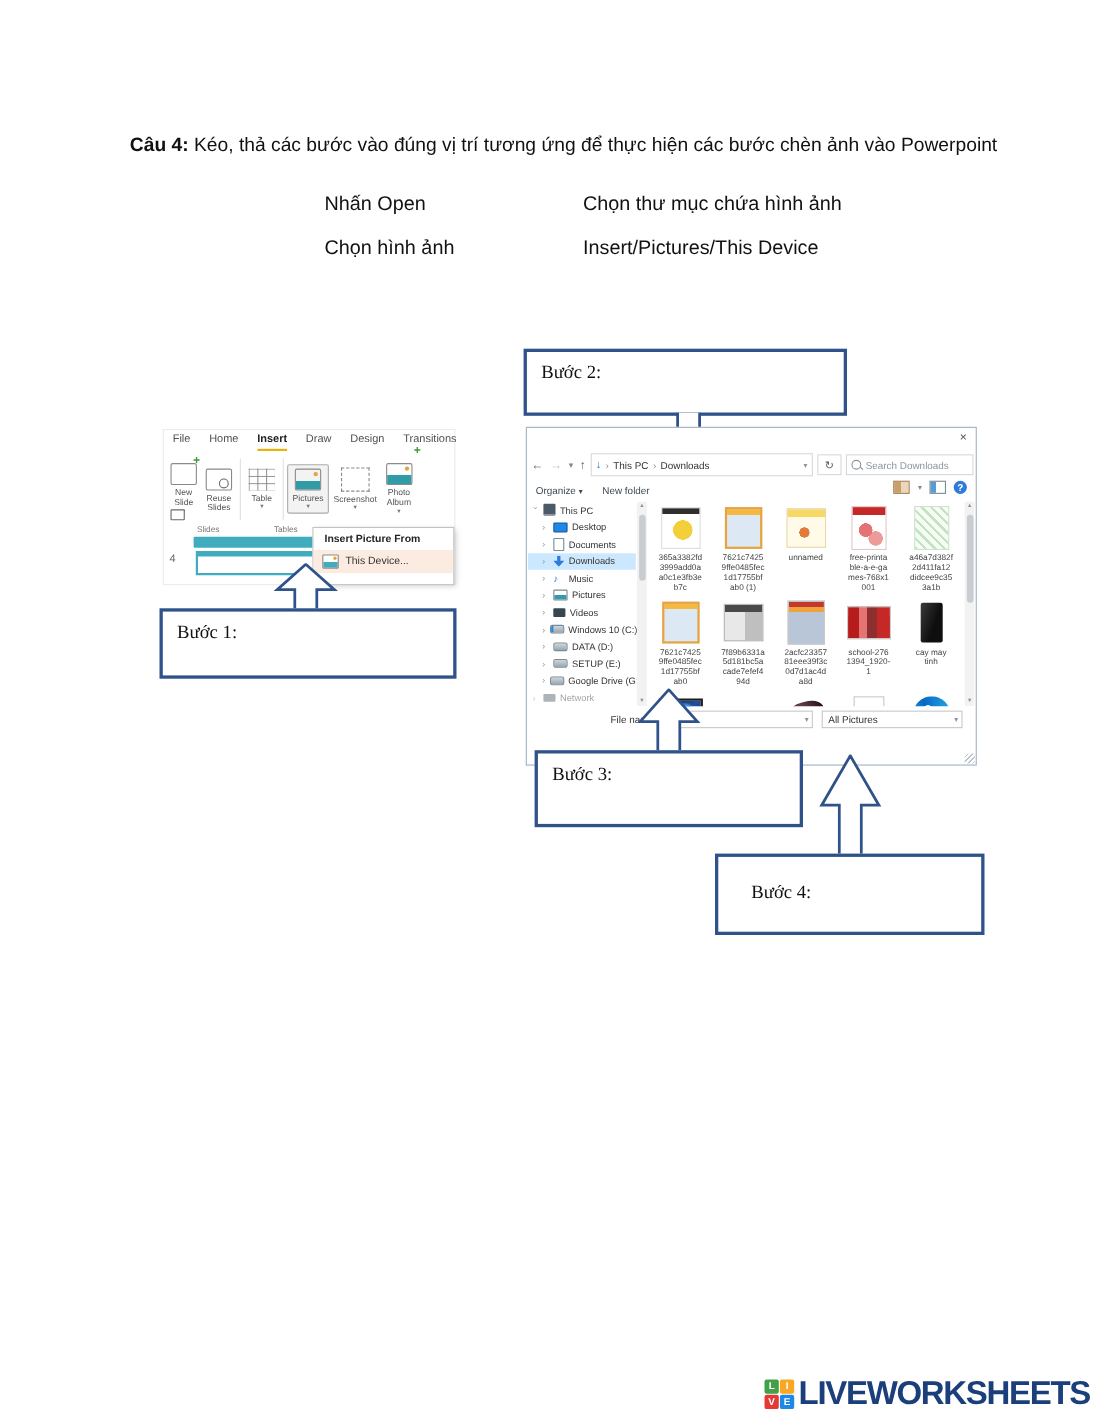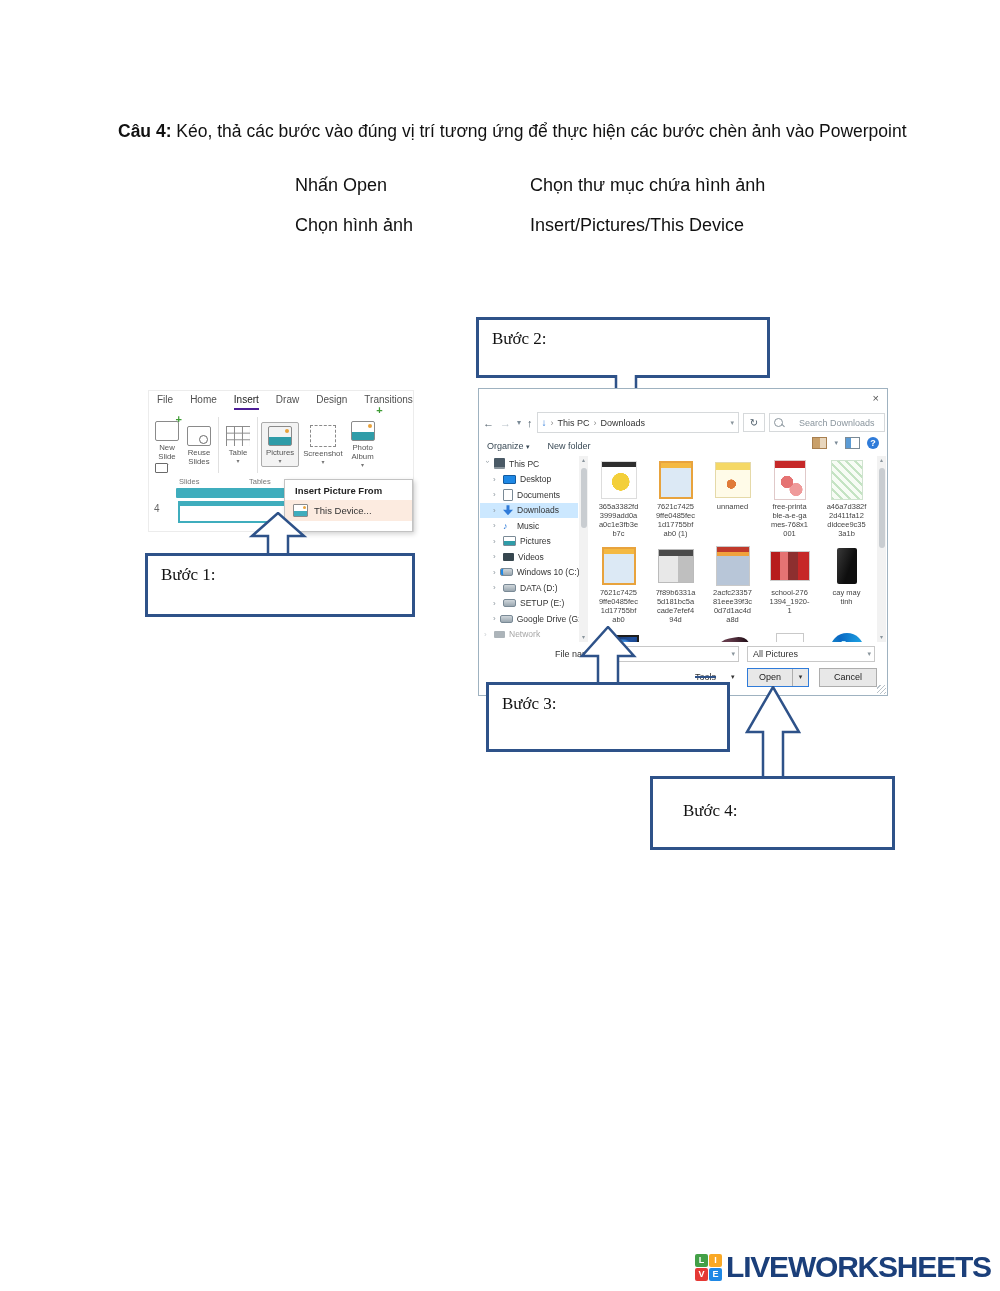--- a/index.html
+++ b/index.html
@@ -10,21 +10,21 @@
   .question b{font-weight:bold;}
   .dragopt{font-size:18px;color:#111;cursor:grab;}
   
   .stepbox{border:3px solid #2e5289;background:#fff;box-sizing:border-box;}
   .stepbox .lbl{font-family:"Liberation Serif",serif;font-size:17px;color:#111;padding:9px 0 0 13px;display:block;}
   .arrow{pointer-events:none;}
   
   .pptshot{left:148px;top:390px;width:266px;height:142px;background:#fff;border:1px solid #ececec;box-sizing:border-box;font-size:9px;color:#444;}
   .ppt-tabs{position:absolute;left:8px;top:3px;display:flex;gap:17px;font-size:10px;color:#505050;}
   .ppt-tab{padding-bottom:3px;white-space:nowrap;}
-  .ppt-tab.active{color:#222;font-weight:normal;border-bottom:2px solid #4c1d95;text-align:center;}
+  .ppt-tab.active{color:#222;font-weight:bold;border-bottom:2px solid #eab308;text-align:center;}
   .ribbon{position:absolute;left:2px;top:22px;height:62px;display:flex;align-items:center;}
   .rbtn{display:flex;flex-direction:column;align-items:center;padding:3px 4px 0;color:#555;font-size:7.8px;line-height:9px;text-align:center;}
   .rbtn .ric{width:24px;height:20px;margin-bottom:2px;}
   .rbtn .rlabel{white-space:pre-line;}
   .rbtn .chev{font-size:6px;color:#777;}
   .rbtn.boxed{border:1px solid #ababab;background:#f3f3f3;border-radius:2px;}
   .rsep{width:1px;height:56px;background:#e0e0e0;margin:2px 3px 0;}
   .rgroups{position:absolute;top:86px;left:0;width:100%;font-size:7.5px;color:#777;}
   .rgroups span{position:absolute;}
   .tealbar{position:absolute;left:27px;top:97px;width:128px;height:10px;background:#3fadbd;border-radius:1px;}
@@ -53,21 +53,21 @@
   .ppticon:after{content:"P";position:absolute;left:2.5px;top:0.5px;color:#fff;font-size:8px;font-weight:bold;}
   .dclose{position:absolute;right:8px;top:3px;font-size:11px;color:#555;}
   .dnav{position:absolute;left:4px;top:21px;width:402px;height:25px;display:flex;align-items:center;gap:4px;}
   .navglyphs{display:flex;gap:6px;color:#4a5a66;font-size:11px;align-items:center;}
   .navglyphs .dim{color:#b9c2c9;}
   .navglyphs .small{font-size:8px;color:#7a8a96;}
   .addrbar{flex:1;height:19px;border:1px solid #d6d9db;display:flex;align-items:center;gap:4px;padding:0 4px;background:#fff;}
   .dl-ic{color:#2f7bd9;font-weight:bold;font-size:10px;}
   .crumbsep{color:#8a8a8a;font-size:9px;}
   .refreshbtn{width:22px;height:19px;border:1px solid #d6d9db;display:flex;align-items:center;justify-content:center;color:#4a5a66;font-size:10px;box-sizing:border-box;}
-  .searchbox{width:116px;height:19px;border:1px solid #d6d9db;display:flex;align-items:center;gap:16px;padding:0 4px;color:#8a959d;box-sizing:border-box;}
+  .searchbox{width:116px;height:19px;border:1px solid #d6d9db;display:flex;align-items:center;gap:4px;padding:0 4px;color:#8a959d;box-sizing:border-box;}
   .lens{width:7px;height:7px;border:1.3px solid #8a959d;border-radius:50%;position:relative;flex:none;}
   .lens:after{content:"";position:absolute;left:6px;top:6px;width:4px;height:1.3px;background:#8a959d;transform:rotate(45deg);}
   .dtoolbar{position:absolute;left:8px;top:48px;width:394px;height:18px;display:flex;align-items:center;gap:18px;color:#3a4a56;}
   .dtool-right{position:absolute;right:2px;top:0;display:flex;align-items:center;gap:7px;}
   .ic-views{width:13px;height:10px;border:1px solid #a87f4f;background:linear-gradient(90deg,#c9a06a 50%,#e8d6bd 50%);}
   .ic-pane{width:13px;height:10px;border:1px solid #7a8a96;background:linear-gradient(90deg,#5b9bd5 40%,#fff 40%);}
   .ic-help{width:12px;height:12px;border-radius:50%;background:#2f7bd9;color:#fff;font-size:9px;font-weight:bold;text-align:center;line-height:12px;}
   .dbody{position:absolute;left:1px;top:67px;width:406px;height:186px;overflow:hidden;}
   .tree{position:absolute;left:0;top:0;width:98px;}
   .tree-row{display:flex;align-items:center;gap:4px;height:15.5px;padding-left:4px;white-space:nowrap;font-size:8.5px;color:#333;}
@@ -446,29 +446,20 @@
       </div>
     </div>
 
     <div class="fnrow">
       <span class="fnlabel">File name:</span>
       <div class="fncombo">
           <span class="cv">▾</span>
         </div>
       <div class="ftcombo"><span>All Pictures</span><span class="cv">▾</span></div>
     </div>
-    <div class="btnrow">
-      <span class="toolslbl">Tools</span>
-      <span class="toolschev">▾</span>
-      <div class="openbtn">
-        <span class="main">Open</span>
-        <span class="split">▾</span>
-      </div>
-      <div class="cancelbtn">Cancel</div>
-    </div>
     <div class="grip"></div>
   </div>
 
   <svg class="abs arrow" style="left:576px;top:626px;" width="64" height="60">
     <path d="M22 60 L22 30 L6 30 L32 1 L58 30 L42 30 L42 60" fill="#ffffff" stroke="#2e5289" stroke-width="2.5"></path>
   </svg>
   <div class="abs stepbox" style="left:486px;top:682px;width:244px;height:70px;">
     <span class="lbl">Bước 3:</span>
   </div>
 

